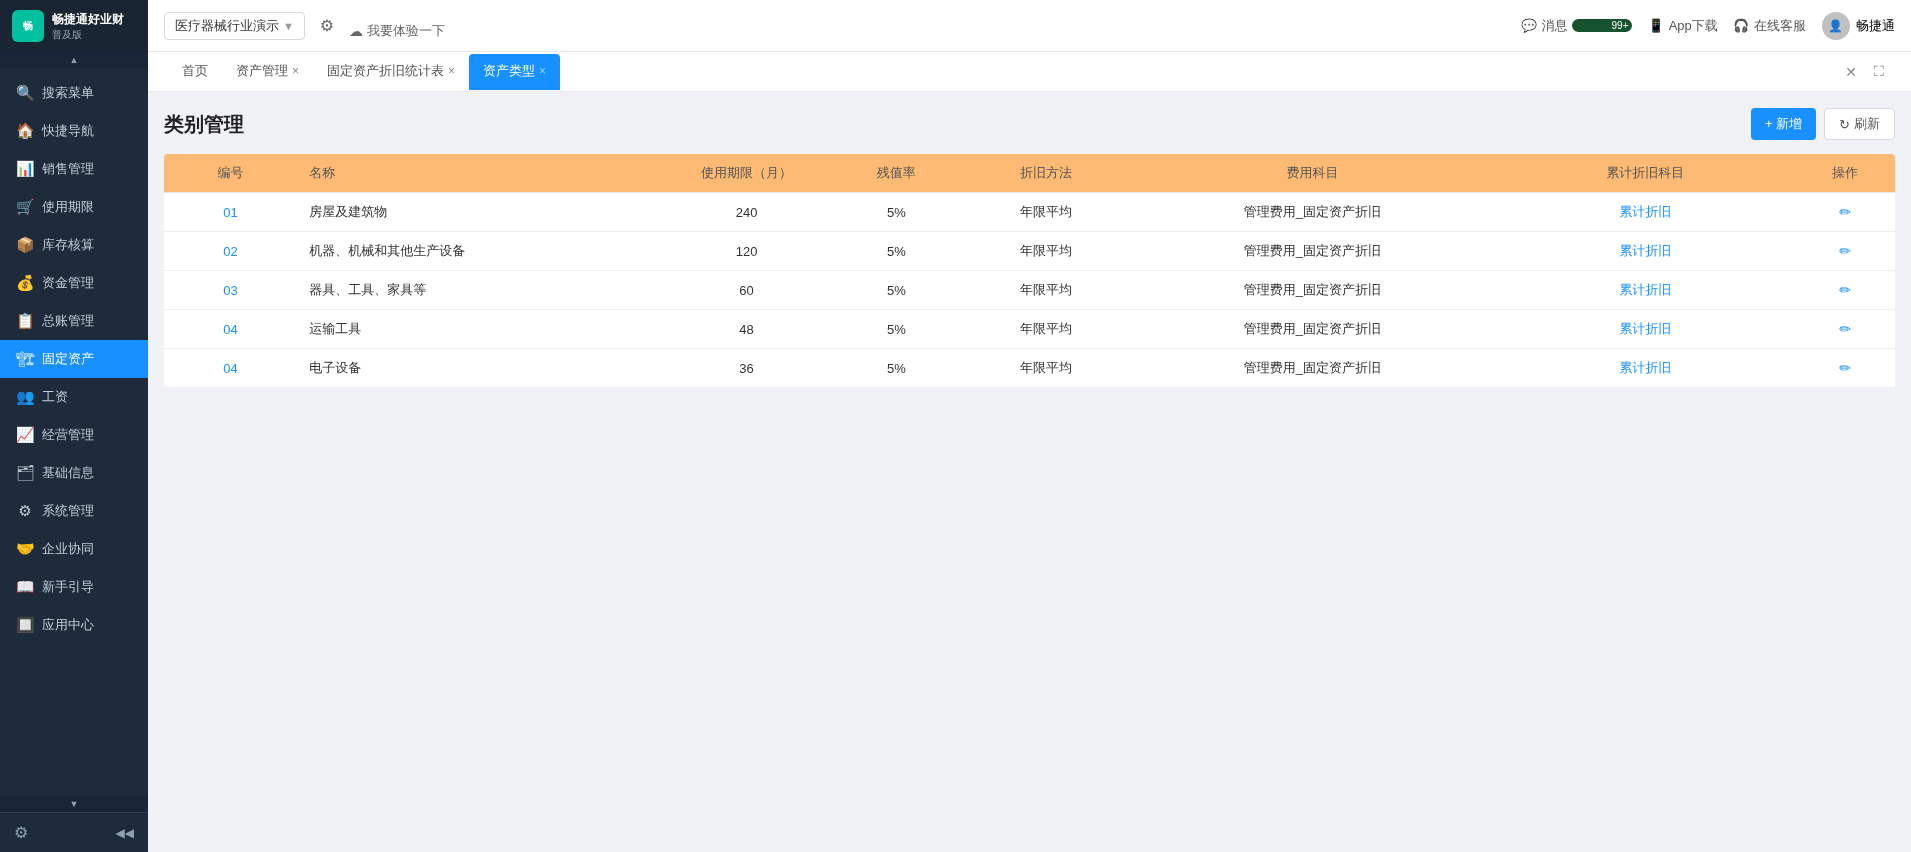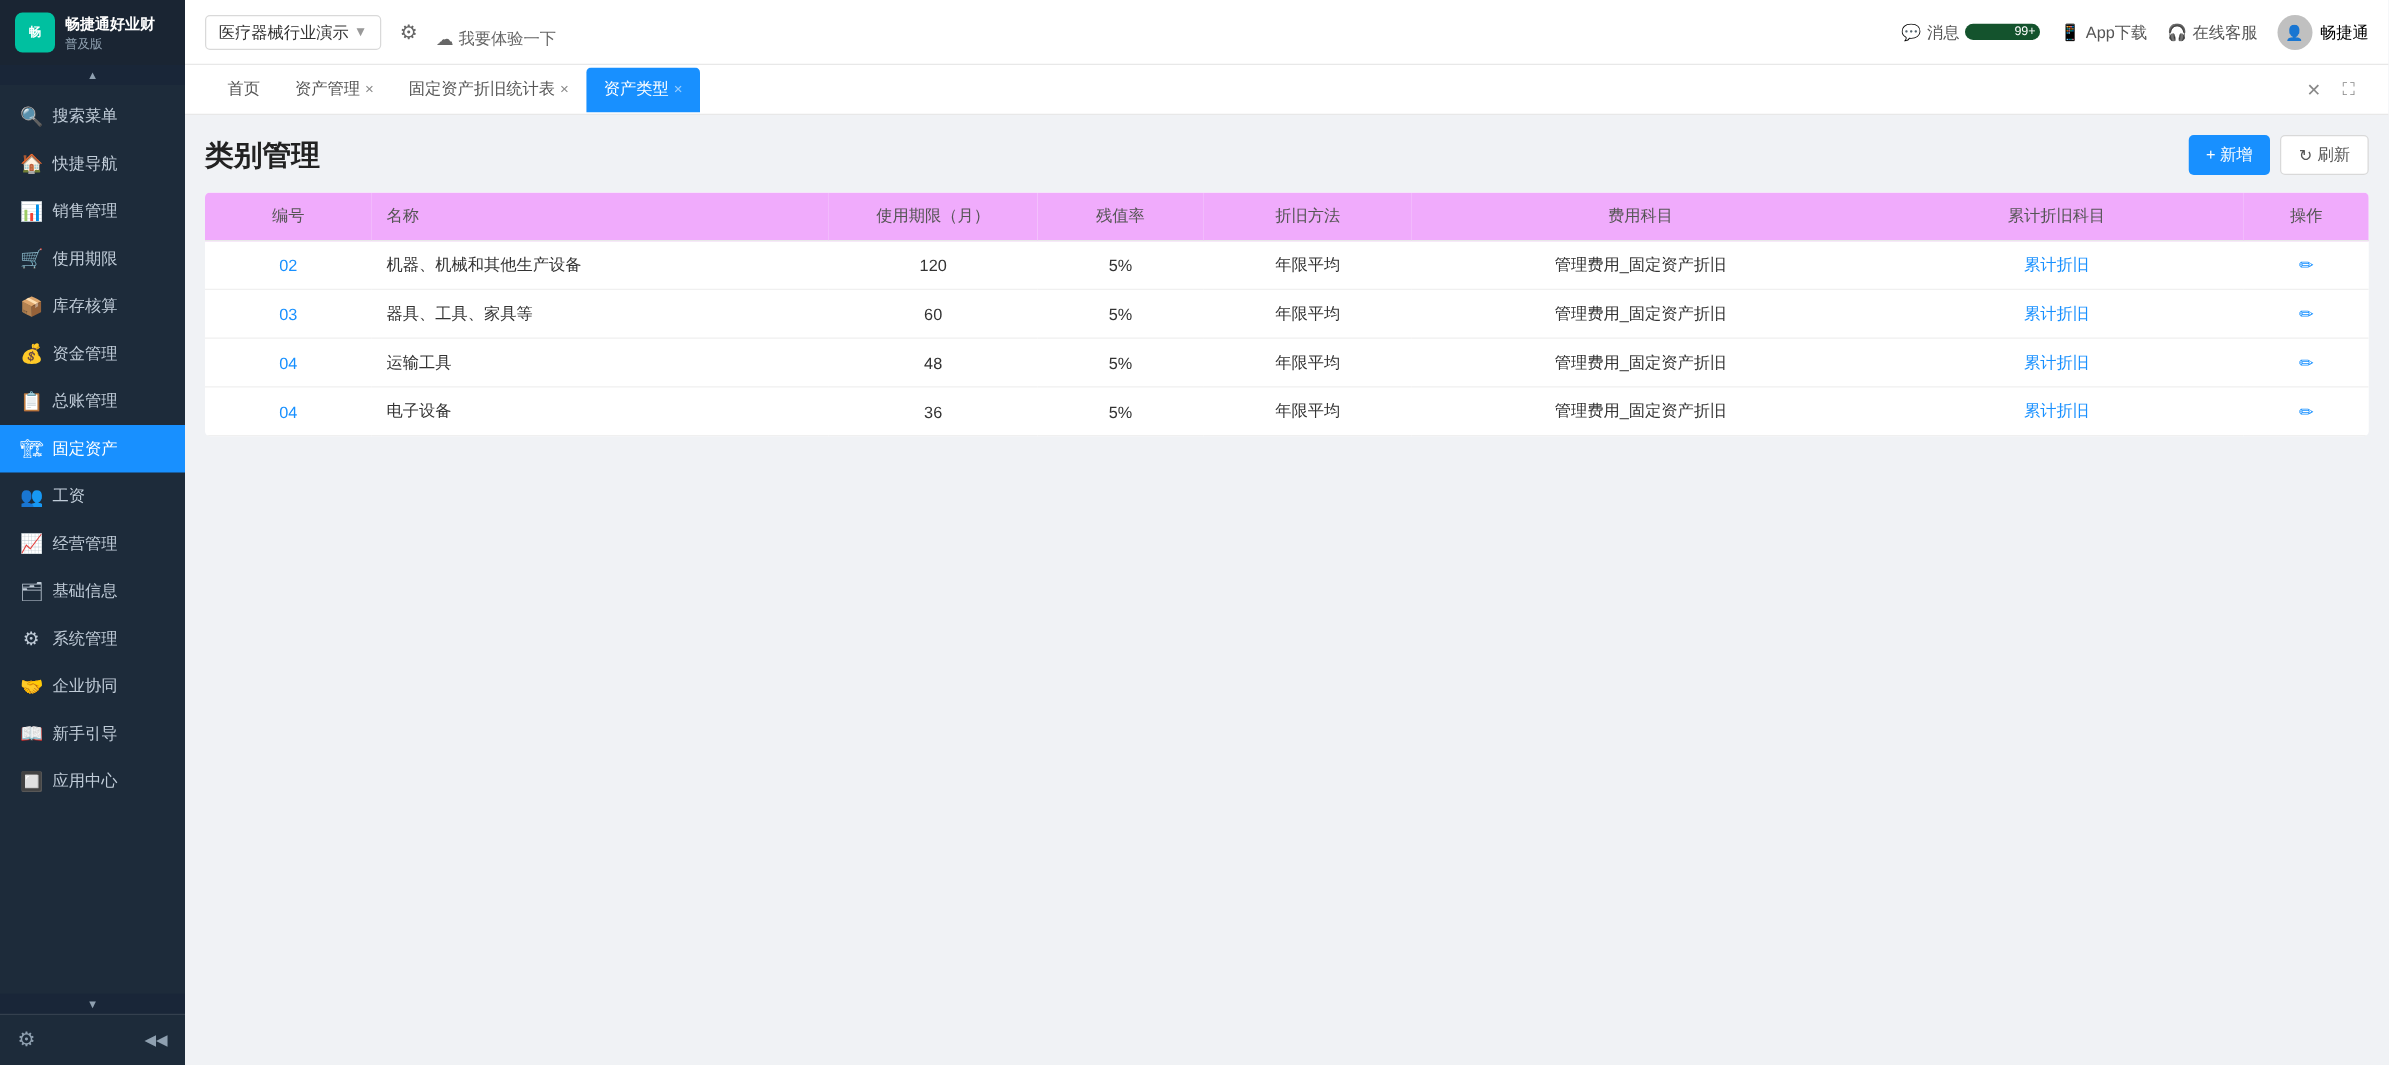--- a/index.html
+++ b/index.html
@@ -125,38 +125,38 @@
       display: flex; align-items: center; justify-content: center;
       cursor: pointer; color: #888; font-size: 14px;
     }
 
     
     #content { flex: 1; padding: 16px; overflow: auto; }
     #page-header {
       display: flex; align-items: center; justify-content: space-between;
       margin-bottom: 14px;
     }
-    #page-title { font-size: 23px; font-weight: 600; color: #222; }
+    #page-title { font-size: 20px; font-weight: 600; color: #222; }
     #page-actions { display: flex; gap: 8px; }
     #new-btn {
       display: flex; align-items: center; gap: 4px;
       background: #1890ff; color: #fff;
       border: none; border-radius: 4px;
       padding: 6px 14px; cursor: pointer; font-size: 13px;
     }
     #refresh-btn {
       display: flex; align-items: center; gap: 4px;
       background: #fff; color: #555;
       border: 1px solid #d9d9d9; border-radius: 4px;
       padding: 6px 14px; cursor: pointer; font-size: 13px;
     }
 
     
     #data-table { width: 100%; border-collapse: collapse; background: #fff; border-radius: 4px; overflow: hidden; }
-    #data-table thead tr { background: #f0abfc; }
+    #data-table thead tr { background: #fdba74; }
     #data-table th {
       padding: 10px 12px;
       font-size: 13px; font-weight: 500; color: #555;
       border-bottom: 1px solid #e8e8e8;
       text-align: center;
     }
     #data-table td {
       padding: 10px 12px;
       font-size: 13px; color: #333;
       border-bottom: 1px solid #f0f0f0;
@@ -341,20 +341,30 @@
           <th class="col-period">使用期限（月）</th>
           <th class="col-residual">残值率</th>
           <th class="col-method">折旧方法</th>
           <th class="col-expense">费用科目</th>
           <th class="col-accumulated">累计折旧科目</th>
           <th class="col-action">操作</th>
         </tr>
       </thead>
       <tbody id="table-body">
 
+      <tr>
+    <td class="col-code"><span style="color:#1890ff;cursor:pointer;">01</span></td>
+    <td class="col-name">房屋及建筑物</td>
+    <td class="col-period">240</td>
+    <td class="col-residual">5%</td>
+    <td class="col-method">年限平均</td>
+    <td class="col-expense">管理费用_固定资产折旧</td>
+    <td class="col-accumulated"><span style="color:#1890ff;cursor:pointer;">累计折旧</span></td>
+    <td class="col-action"><span class="action-edit">✏</span></td>
+  </tr>
           <tr>
     <td class="col-code"><span style="color:#1890ff;cursor:pointer;">02</span></td>
     <td class="col-name">机器、机械和其他生产设备</td>
     <td class="col-period">120</td>
     <td class="col-residual">5%</td>
     <td class="col-method">年限平均</td>
     <td class="col-expense">管理费用_固定资产折旧</td>
     <td class="col-accumulated"><span style="color:#1890ff;cursor:pointer;">累计折旧</span></td>
     <td class="col-action"><span class="action-edit">✏</span></td>
   </tr>

